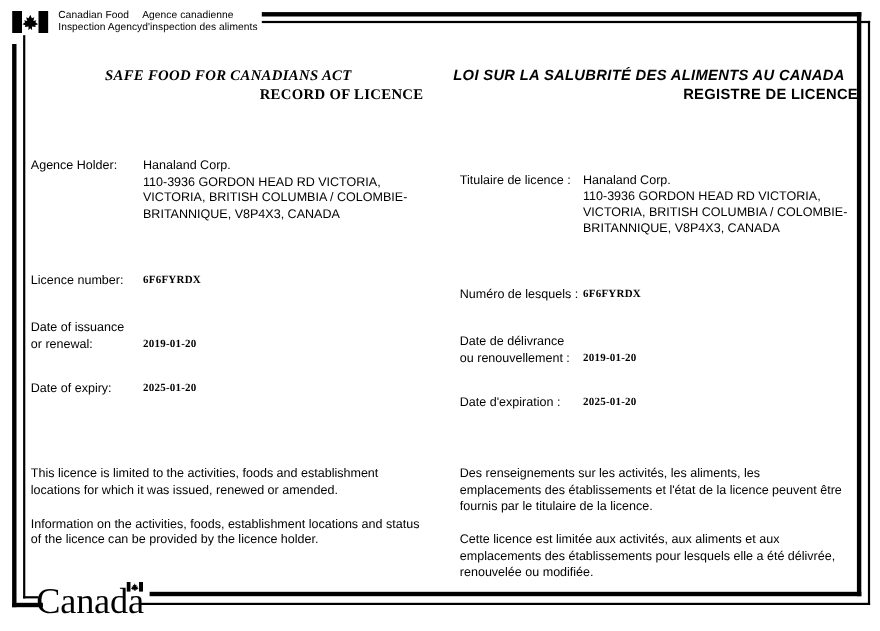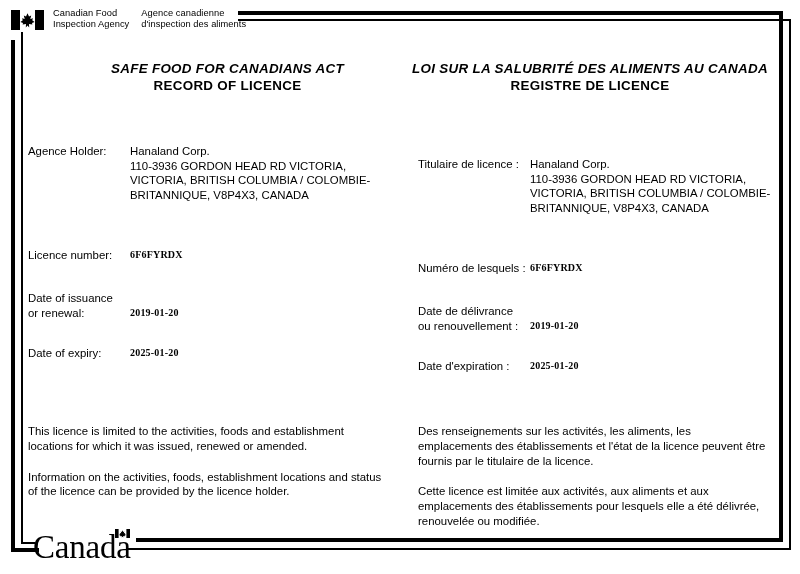--- a/index.html
+++ b/index.html
@@ -32,21 +32,21 @@
   }
   .flag-mark {
     width: 33px;
     height: 20px;
     display: block;
     flex: none;
     margin-top: 2px;
   }
   .sig-text {
     display: flex;
-    gap: 12px;
+    gap: 0;
   }
   .sig-col {
     font-size: 9.3px;
     line-height: 10.6px;
     letter-spacing: 0.05px;
     white-space: nowrap;
   }
   .sig-col div { display: block; }
 
   
@@ -130,34 +130,35 @@
     height: 2px;
     background: #000;
   }
 
   
   .title-block {
     position: absolute;
     top: 60px;
     text-align: center;
   }
-  .title-en { left: 50px; width: 355px; }
+  .title-en { left: 30px; width: 355px; font-family: Liberation Serif, serif; }
   .title-fr { left: 400px; width: 380px; }
   .title-line1 {
     font-size: 13.4px;
     font-weight: bold;
     font-style: italic;
     letter-spacing: 0.3px;
     line-height: 17px;
   }
   .title-line2 {
     font-size: 13.4px;
     font-weight: bold;
     letter-spacing: 0.3px;
     line-height: 17px;
+    text-align: right;
   }
 
   
   .col {
     position: absolute;
     top: 144px;
   }
   .col-en { left: 28px; width: 372px; }
   .col-fr { left: 418px; width: 355px; margin-top: 13px; }
 

